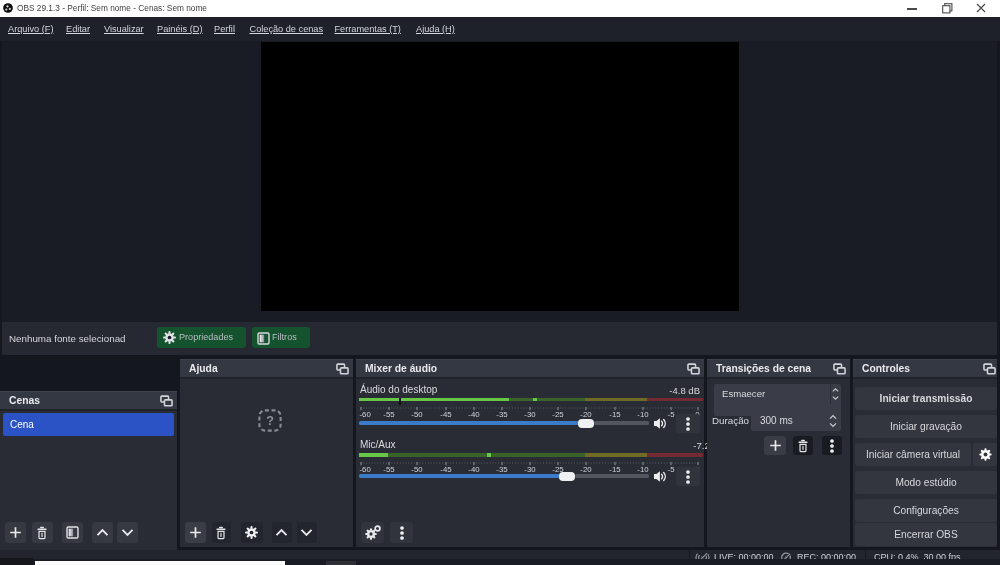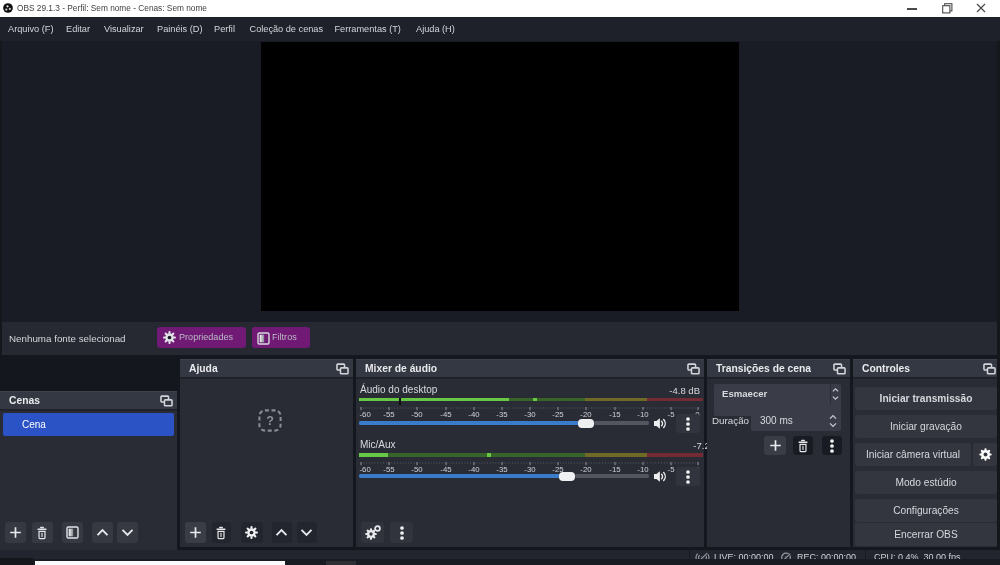--- a/index.html
+++ b/index.html
@@ -1,25 +1,25 @@
 <!DOCTYPE html>
 <html><head><meta charset="utf-8">
 <style>
 html,body{margin:0;padding:0;}
 body{width:1000px;height:565px;overflow:hidden;position:relative;background:#191b25;
   font-family:"Liberation Sans",sans-serif;-webkit-font-smoothing:antialiased;}
 .abs{position:absolute;}
 #titlebar{left:0;top:0;width:1000px;height:17px;background:#ffffff;}
 #title{left:17px;top:0;height:17px;line-height:17px;font-size:8.3px;color:#404045;}
 #menubar{left:0;top:17px;width:1000px;height:24px;background:#1e202a;}
-.mi{top:17px;height:24px;line-height:24px;font-size:9.2px;color:#d4d6db;position:absolute;}
+.mi{top:17px;height:24px;line-height:24px;font-size:9.2px;color:#d4d6db;position:absolute;text-decoration:underline;}
 #central{left:0;top:41px;width:1000px;height:270px;background:#191b25;}
 #canvas{left:261px;top:42px;width:478px;height:269px;background:#000;}
 #toolbar{left:0;top:322px;width:1000px;height:33px;background:#262932;}
-.tbtn{position:absolute;top:327px;height:21px;background:#701a75;border-radius:3px;
+.tbtn{position:absolute;top:327px;height:21px;background:#14532d;border-radius:3px;
   color:#b9bcc4;font-size:9.1px;line-height:21px;}
 #docks{left:0;top:355px;width:1000px;height:195px;background:#15171e;}
 .panel{position:absolute;top:359px;height:188px;background:#292c35;}
 .phead{position:absolute;left:0;top:0;width:100%;height:20px;background:#343842;
   border-bottom:2px solid #20222a;border-top:1px solid #3e424c;box-sizing:border-box;}
 .ptitle{position:absolute;left:9px;top:0;height:19px;line-height:19px;font-size:10.3px;
   font-weight:bold;color:#e9eaee;}
 .sbtn{position:absolute;top:522px;width:21px;height:21px;background:#31343d;border-radius:3px;
   display:flex;align-items:center;justify-content:center;}
 .cen{background:#363942;}
@@ -101,21 +101,21 @@
 <div class="abs" id="docks"></div>
 
 <div class="panel" style="left:0;width:177px;margin-top:32px;">
   <div class="phead"></div>
     <span class="ptitle">Cenas</span>
   <svg style="position:absolute;right:4px;top:3.5px" width="13" height="12" viewBox="0 0 14 13">
     <rect x="1" y="1.2" width="8.2" height="6.4" rx="1" fill="none" stroke="#d2d4d9" stroke-width="1.7"></rect>
     <rect x="4.8" y="5.3" width="8.2" height="6.4" rx="1" fill="#343842" stroke="#d2d4d9" stroke-width="1.7"></rect>
   </svg>
   <div style="position:absolute;left:3px;top:22px;width:171px;height:23px;background:#2b53c5;border-radius:2px;"></div>
-  <span style="position:absolute;left:22px;top:22px;height:23px;line-height:23px;font-size:10px;color:#fff;">Cena</span>
+  <span style="position:absolute;left:10px;top:22px;height:23px;line-height:23px;font-size:10px;color:#fff;">Cena</span>
 </div>
 <div class="sbtn cen" style="left:5px;">
     <svg width="13" height="13" viewBox="0 0 13 13">
       <path d="M6.5 1.2v10.6M1.2 6.5h10.6" stroke="#e8e9ec" stroke-width="1.7"></path>
     </svg>
   </div>
 <div class="sbtn cen" style="left:31.5px;">
     <svg width="14" height="14" viewBox="0 0 16 16">
       <g fill="#e4e5e9">
         <rect x="5.7" y="0.9" width="4.6" height="1.7" rx="0.85"></rect>
@@ -341,21 +341,21 @@
     </svg>
   </div>
 
 <div class="panel" style="left:707px;width:143px;">
   <div class="phead"></div>
     <span class="ptitle">Transições de cena</span>
   <svg style="position:absolute;right:4px;top:3.5px" width="13" height="12" viewBox="0 0 14 13">
     <rect x="1" y="1.2" width="8.2" height="6.4" rx="1" fill="none" stroke="#d2d4d9" stroke-width="1.7"></rect>
     <rect x="4.8" y="5.3" width="8.2" height="6.4" rx="1" fill="#343842" stroke="#d2d4d9" stroke-width="1.7"></rect>
   </svg>
-  <div style="position:absolute;left:7px;top:25px;width:127px;height:32px;background:#3a3d47;border-radius:2px;font-weight:bold;">
+  <div style="position:absolute;left:7px;top:25px;width:127px;height:32px;background:#3a3d47;border-radius:2px;">
     <span style="position:absolute;left:8px;top:0;height:20px;line-height:20px;font-size:9.6px;color:#d8dade;">Esmaecer</span>
     <div style="position:absolute;right:10px;top:0;width:1px;height:20px;background:#2a2d35;"></div>
     <svg style="position:absolute;right:2.5px;top:3px" width="7" height="6" viewBox="0 0 8 6">
         <path d="M1 4.6L4 1.6 7 4.6" stroke="#c9cbd1" stroke-width="1.3" fill="none"></path>
       </svg>
     <svg style="position:absolute;right:2.5px;top:11px" width="7" height="6" viewBox="0 0 8 6">
         <path d="M1 1.4L4 4.4 7 1.4" stroke="#c9cbd1" stroke-width="1.3" fill="none"></path>
       </svg>
   </div>
   <span style="position:absolute;left:5px;top:51px;height:21px;line-height:21px;font-size:9.8px;color:#d6d8dd;">Duração</span>

